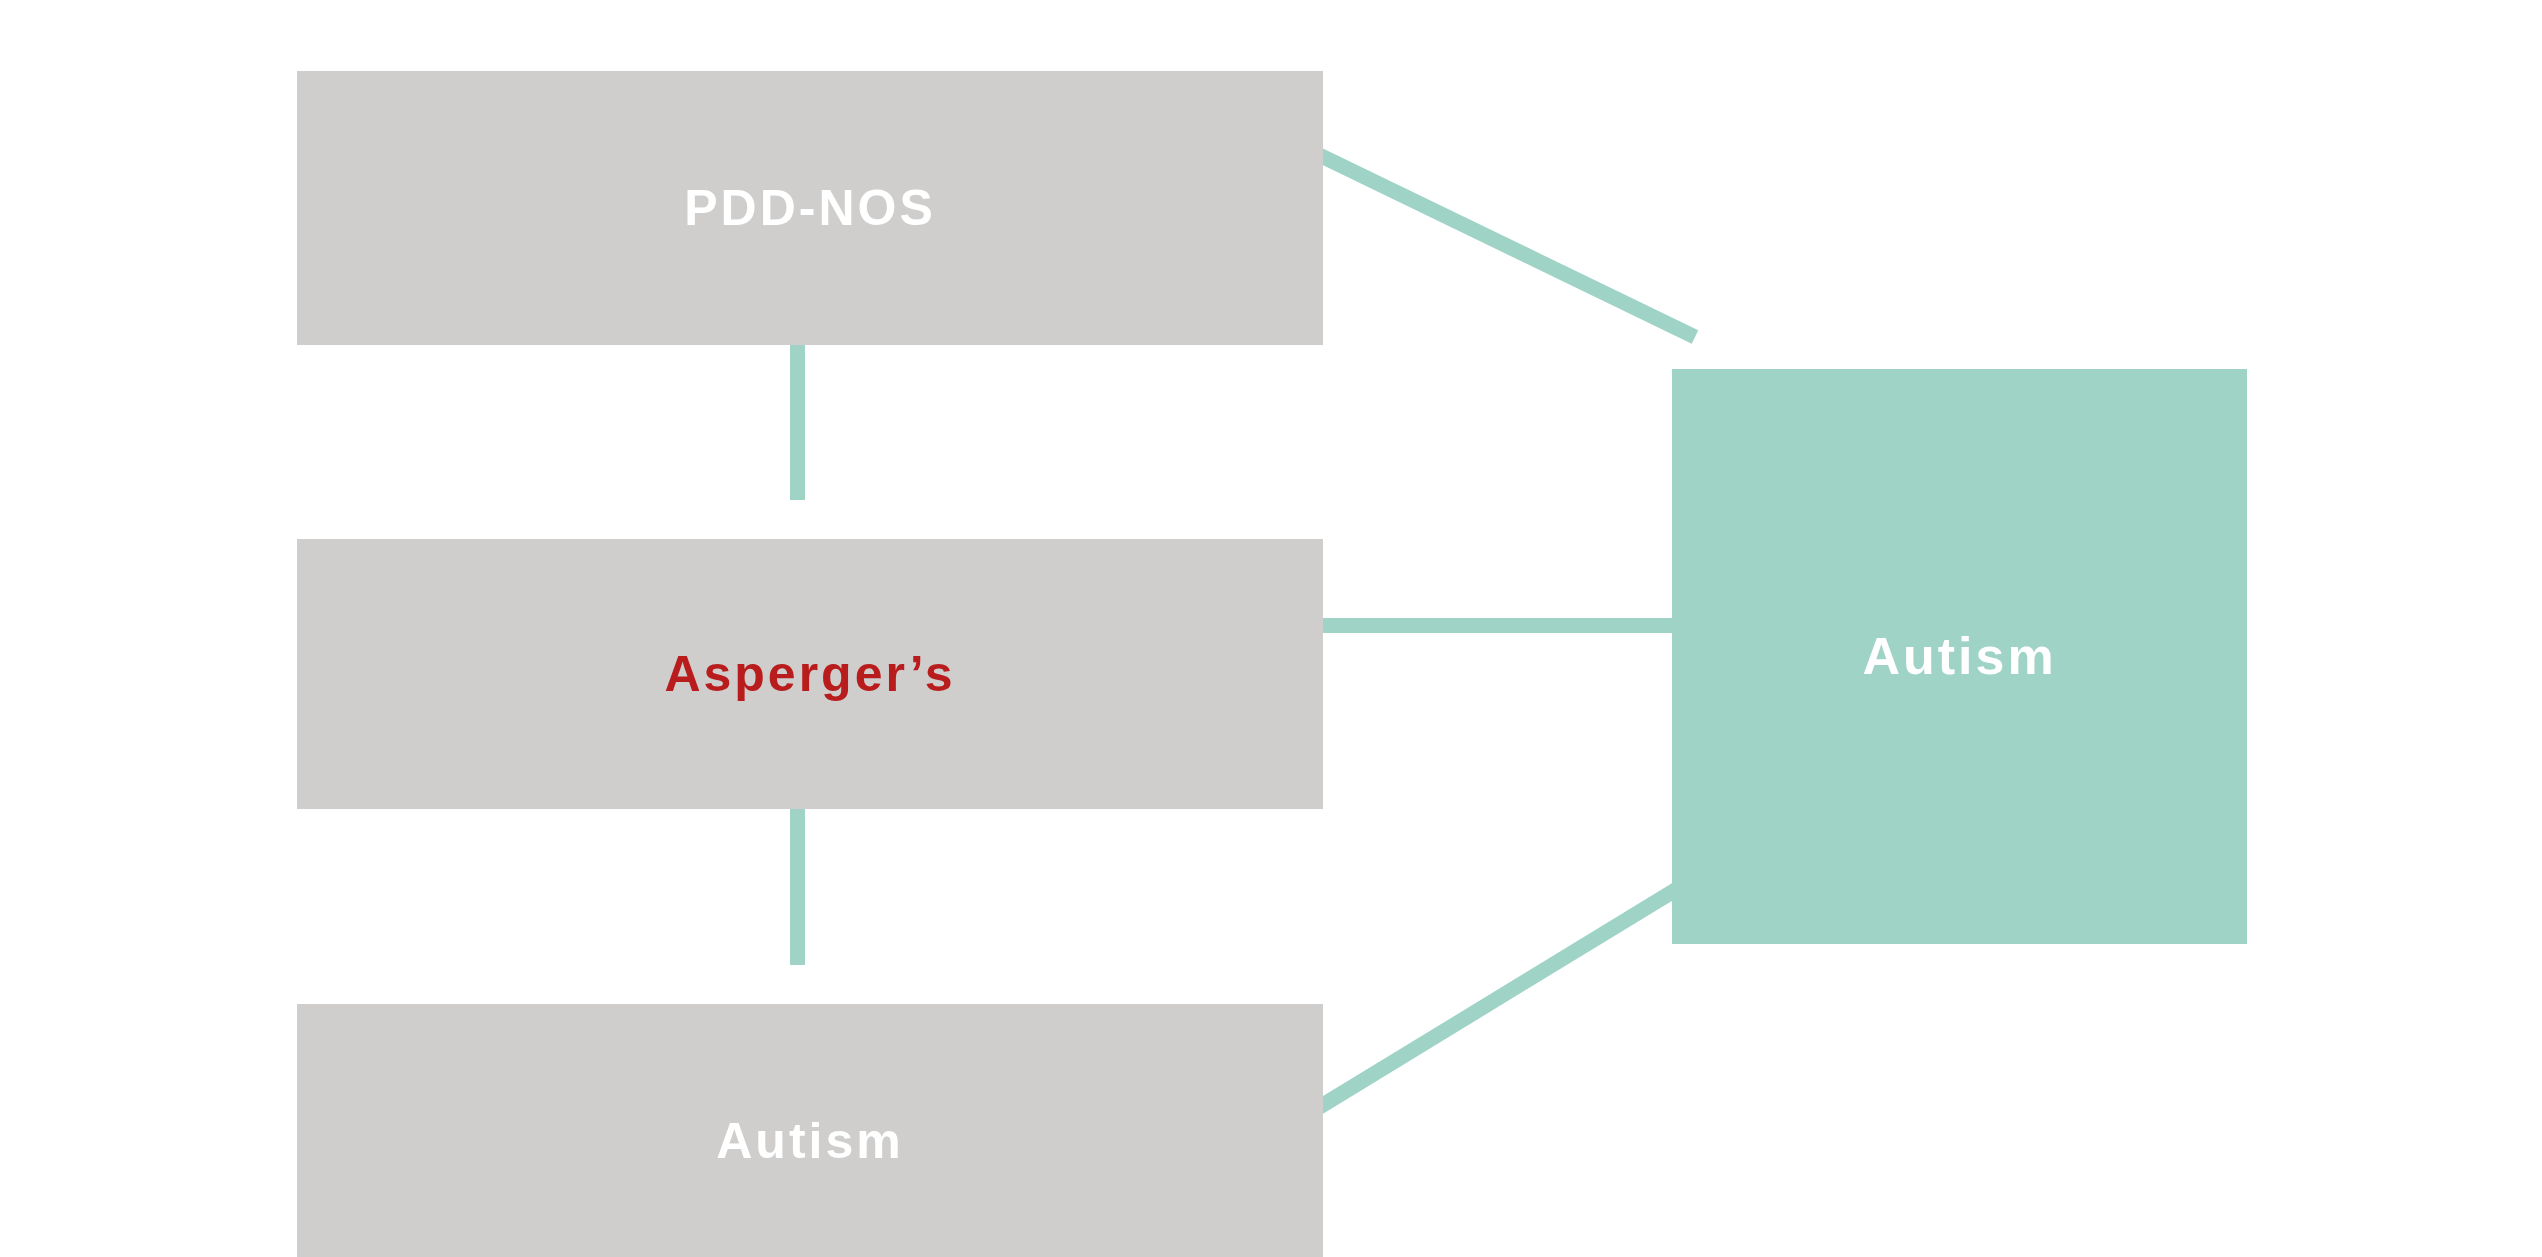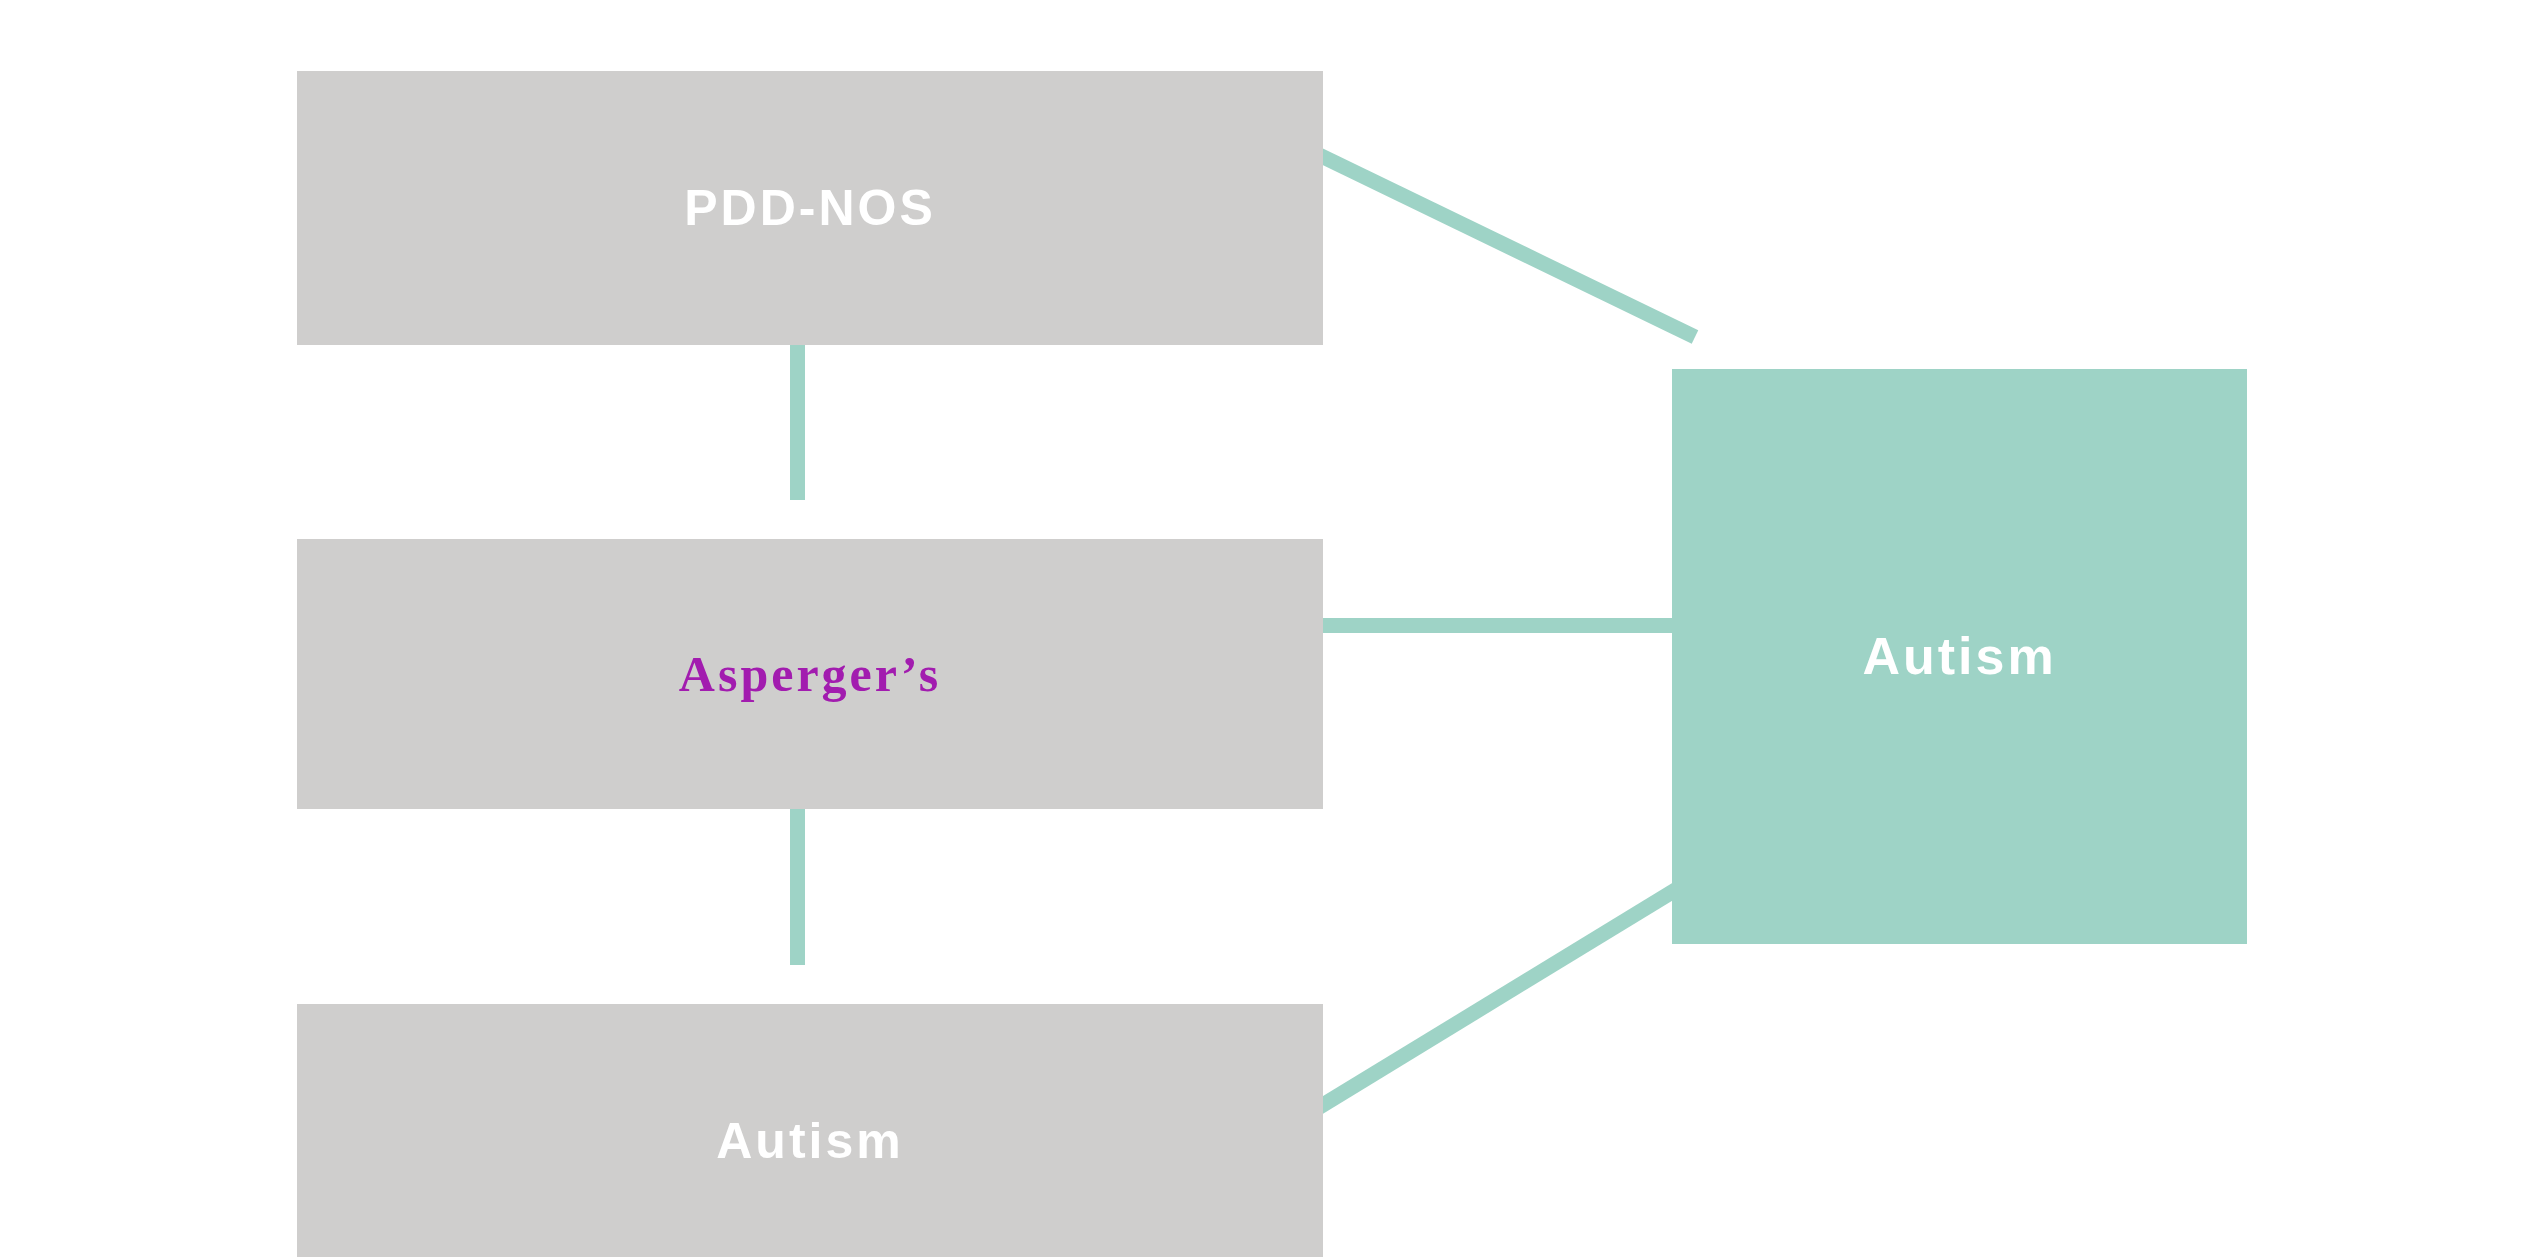--- a/index.html
+++ b/index.html
@@ -60,21 +60,21 @@
     <line x1="1313" y1="152" x2="1695" y2="337" stroke-width="15" stroke="#9ed3c6"></line>
     <line x1="1315" y1="625.5" x2="1680" y2="625.5" stroke-width="15" stroke="#9ed3c6"></line>
     <line x1="1313" y1="1111" x2="1695" y2="878" stroke-width="15" stroke="#9ed3c6"></line>
   </svg>
 
   <div class="node node-gray-1" style="background-color: rgb(207, 206, 205);">
     <span class="label" style="color: rgb(255, 255, 255);">PDD-NOS</span>
   </div>
 
   <div class="node node-gray-2" style="background-color: rgb(207, 206, 205);">
-    <span class="label" style="color: #a21caf; font-family: Liberation Serif, serif;">Asperger’s</span>
+    <span class="label" style="color: #b91c1c;">Asperger’s</span>
   </div>
 
   <div class="node node-gray-3" style="background-color: rgb(207, 206, 205);">
     <span class="label" style="color: rgb(255, 255, 255);">Autism</span>
   </div>
 
   <div class="node node-teal" style="background-color: rgb(158, 211, 198);">
     <div class="label-stack">
       <span class="label" style="color: rgb(255, 255, 255);">Autism</span>
     </div>

